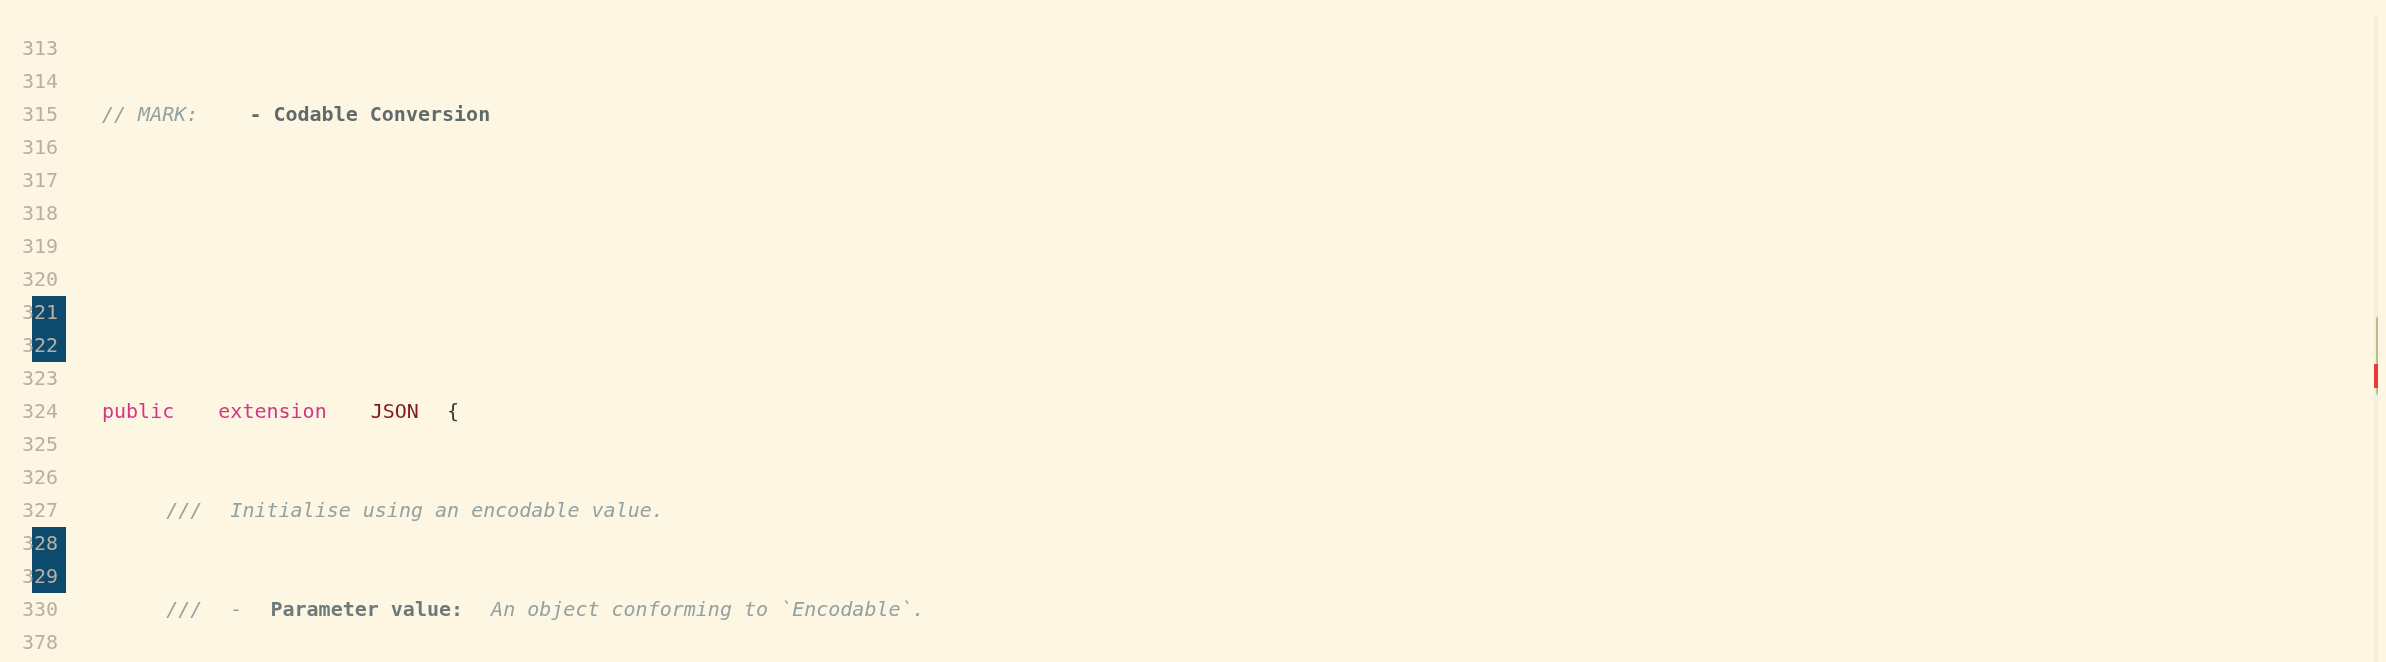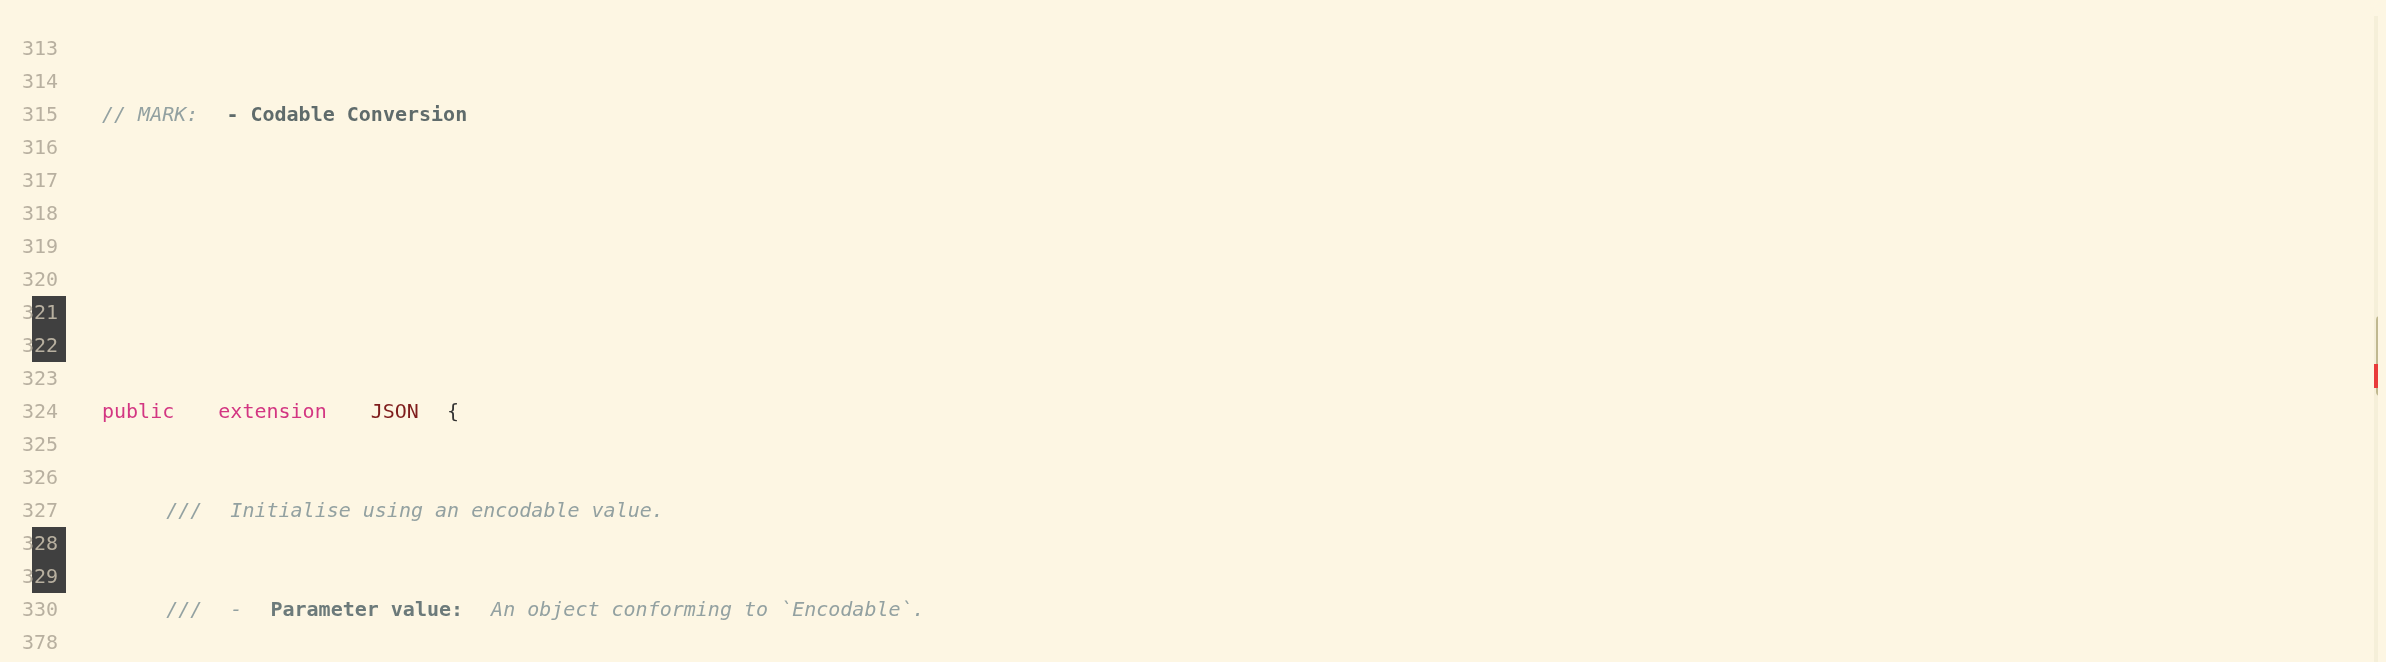--- a/index.html
+++ b/index.html
@@ -33,27 +33,27 @@
     white-space: pre;
     padding-left: 12px;
   }
   .line {
     height: 33px;
     display: flex;
     align-items: center;
     position: relative;
   }
   .line.err-line {
-    background: #404040;
+    background: #0c4a6e;
   }
   .gutter .line { justify-content: flex-end; }
   .code-area .line { justify-content: flex-start; }
   .comment { color: #93a1a1; font-style: italic; }
   .doc-strong { color: #6c7a7a; font-weight: 600; }
-  .bold-comment { font-weight: 700; color: #5f6b6b; }
+  .bold-comment { font-weight: 700; color: #5f6b6b; margin-left: 23px; }
   .keyword { color: #d33682; }
   .type { color: #7f1d1d; }
   .plain { color: #333; }
 
   .scrollbar-v {
     position: absolute;
     right: 0;
     top: 0;
     width: 12px;
     height: 100%;

